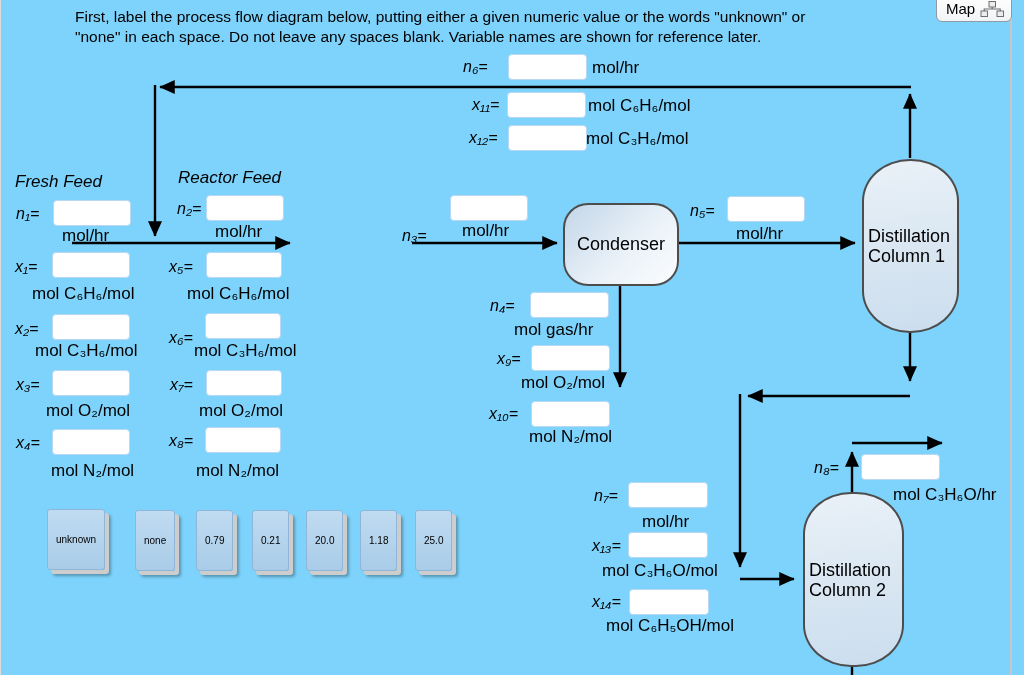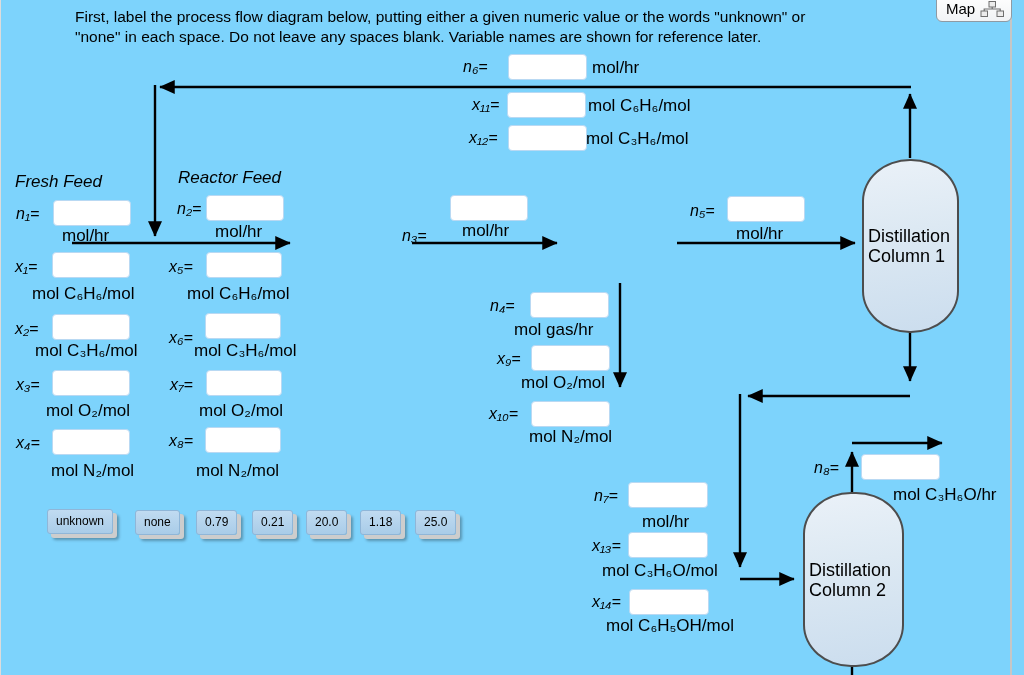--- a/index.html
+++ b/index.html
@@ -23,21 +23,21 @@
           background:linear-gradient(172deg,#eaf1f8 0%,#dde9f3 40%,#cbddee 100%);}
   .column .cl{width:100%;text-align:left;padding-left:4px;box-sizing:border-box;}
 
   .heading{position:absolute;font-style:italic;font-size:17px;white-space:nowrap;z-index:3;}
   .vlabel{position:absolute;font-style:italic;font-size:16px;white-space:nowrap;z-index:3;}
   .unit{position:absolute;font-size:17px;white-space:nowrap;z-index:3;}
   .blank{position:absolute;height:26px;box-sizing:border-box;background:#fff;
          border:1px solid #b9d9f3;border-radius:4px;z-index:3;padding:0 5px;font-size:14px;
          font-family:"Liberation Sans","DejaVu Sans",sans-serif;}
 
-  .chip{position:absolute;z-index:3;font-size:12px;line-height:21px;padding:1px 8px;cursor:pointer;
+  .chip{position:absolute;z-index:3;font-size:10px;line-height:21px;padding:19px 8px;cursor:pointer;
         background:linear-gradient(#c0dbf1,#a9cce8);border:1px solid #8fb6d8;border-radius:3px;
         box-shadow:4px 4px 0 #cdcdcd,6px 6px 3px rgba(0,0,0,.30);}
 </style>
 </head>
 <body>
 
 <div id="page">
   <div class="edge-left"></div>
   <div class="edge-right"></div>
 
@@ -75,20 +75,23 @@
       <line x1="910" y1="330" x2="910" y2="381" marker-end="url(#arr)"></line>
       <line x1="910" y1="396" x2="748" y2="396" marker-end="url(#arr)"></line>
       <line x1="740" y1="394" x2="740" y2="567" marker-end="url(#arr)"></line>
       <line x1="740" y1="579" x2="794" y2="579" marker-end="url(#arr)"></line>
       <line x1="852" y1="493" x2="852" y2="452" marker-end="url(#arr)"></line>
       <line x1="852" y1="443" x2="942" y2="443" marker-end="url(#arr)"></line>
       <line x1="852" y1="662" x2="852" y2="675"></line>
     </g>
   </svg>
 
+  <div class="unit-box" style="left:563px;top:203px;width:112px;height:79px;font-size:18px;">
+    <span>Condenser</span>
+  </div>
   <div class="unit-box column" style="left:862px;top:159px;width:93px;height:170px;">
     <span class="cl">Distillation</span>
     <span class="cl">Column 1</span>
   </div>
   <div class="unit-box column" style="left:803px;top:492px;width:97px;height:171px;">
     <span class="cl">Distillation</span>
     <span class="cl">Column 2</span>
   </div>
 
   <div class="heading" style="left:15px;top:172px;">Fresh Feed</div>

